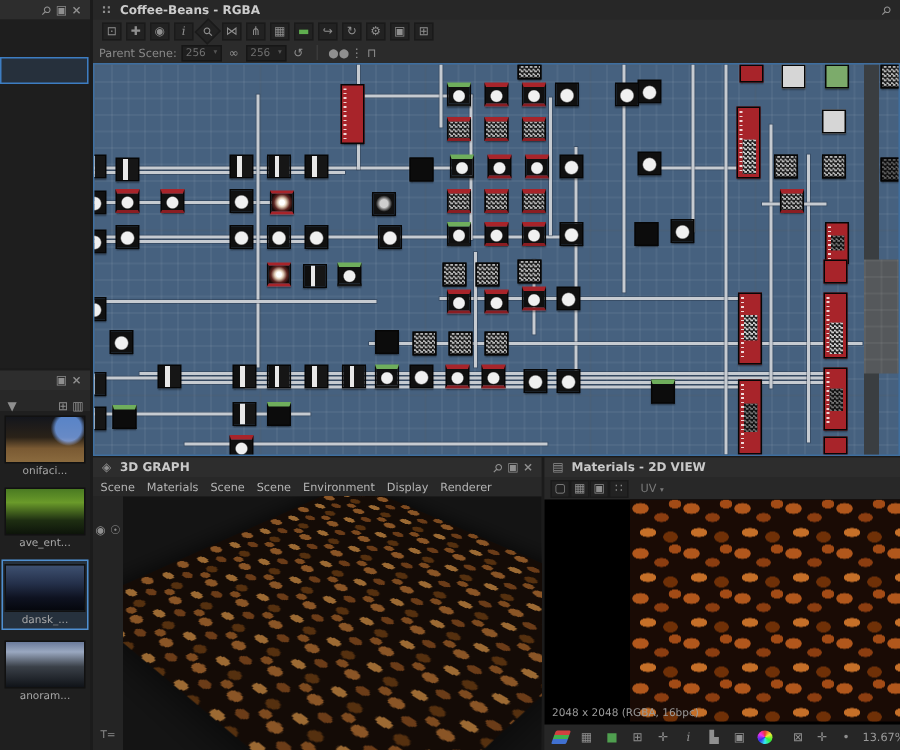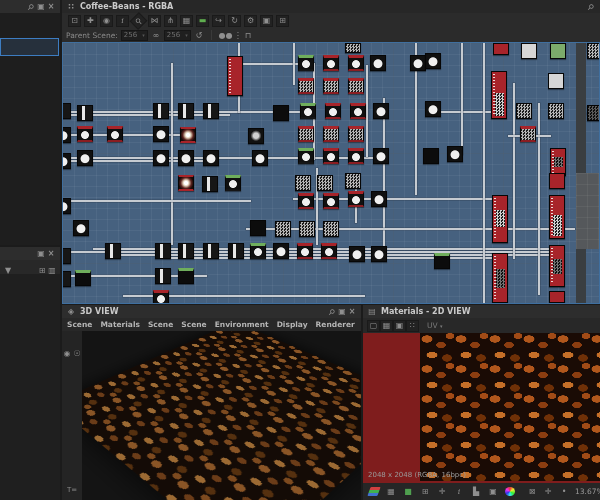--- a/index.html
+++ b/index.html
@@ -105,21 +105,21 @@
     content:""; position:absolute; left:3px; right:2px;
     background-image:repeating-conic-gradient(#cfcfcf 0% 25%, #1c1c1c 0% 50%);
     background-size:3px 3px; }
   .nd-tallrednoise::after { top:46%; bottom:5%; }
   .nd-tallrednoise2::after { top:30%; bottom:32%; }
   .nd-redn3::after { top:32%; bottom:30%; filter:brightness(.55); }
 
   
   #view3d { left:62px; top:305px; width:299px; height:195px; background:#232323; }
   #view3d .menu { height:13px; background:#282828; display:flex; align-items:center;
-    gap:8px; padding:0 5px; font-size:7.5px; color:#b5b5b5; font-weight:bold; }
+    gap:8px; padding:0 5px; font-size:7.5px; color:#b5b5b5; font-weight:normal; }
   #view3d .body { position:relative; height:169px; display:flex; }
   #view3d .strip { width:20px; background:#242424; display:flex; flex-direction:column;
     align-items:center; padding-top:10px; gap:12px; position:relative; z-index:3;}
   #view3d .strip .bottom { position:absolute; bottom:6px; font-size:7px; color:#8a8a8a; }
   #viewport3d { position:relative; flex:1; background:#141414; overflow:hidden;
     perspective:500px; perspective-origin:50% 0%; }
   .beans { background-color:#140b06;
     background-image:
       radial-gradient(ellipse 9px 6px at 7px 6px, #8a5526 0 58%, rgba(0,0,0,0) 63%),
       radial-gradient(ellipse 8px 5px at 21px 12px, #6b3c18 0 58%, rgba(0,0,0,0) 63%),
@@ -128,21 +128,21 @@
       radial-gradient(ellipse 7px 5px at 30px 3px, #7d4a1f 0 58%, rgba(0,0,0,0) 63%);
     background-size:34px 30px; }
   #plane3d { position:absolute; left:25px; top:-60px; width:265px; height:265px;
     transform:rotateX(63deg) rotateZ(45deg); box-shadow:0 0 30px rgba(0,0,0,.8); }
 
   
   #view2d { left:363px; top:305px; width:237px; height:195px; background:#232323;
     display:flex; flex-direction:column; }
   #view2d .tools { height:15px; background:#282828; display:flex; align-items:center;
     gap:4px; padding:0 4px; font-size:7.5px; color:#7a7a7a; }
-  #viewport2d { position:relative; flex:1; background:#7f1d1d; overflow:hidden; }
+  #viewport2d { position:relative; flex:1; background:#000000; overflow:hidden; }
   #tex2d { position:absolute; left:57px; top:0; right:0; bottom:2px;
     filter:saturate(1.35) brightness(1.1) hue-rotate(-6deg); }
   #info2d { position:absolute; left:5px; bottom:4px; font-size:7px; color:#9a9a9a; z-index:2; }
   #view2d .bbar { height:17px; background:#262626; display:flex; align-items:center;
     gap:6px; padding:0 6px; }
   #view2d .bbar .spacer { flex:1; }
   #zoomlvl { font-size:7.5px; color:#9a9a9a; }
 </style>
 </head>
 <body>
@@ -162,20 +162,38 @@
   <div class="panel" id="library">
     <div class="hdr">
       <span class="spacer"></span>
       <span><span class="icon">▣</span><span class="icon">×</span></span>
     </div>
     <div class="tools">
       <span><span class="icon">▼</span></span>
       <span class="spacer" style="flex:1"></span>
       <span><span class="icon">⊞</span><span class="icon">▥</span></span>
     </div>
+    <div class="thumbs" id="thumbs">
+        <div class="thumb">
+          <div class="img t-desert"></div>
+          <div class="lbl">onifaci...</div>
+        </div>
+        <div class="thumb">
+          <div class="img t-forest"></div>
+          <div class="lbl">ave_ent...</div>
+        </div>
+        <div class="thumb selected">
+          <div class="img t-night"></div>
+          <div class="lbl">dansk_...</div>
+        </div>
+        <div class="thumb">
+          <div class="img t-city"></div>
+          <div class="lbl">anoram...</div>
+        </div>
+      </div>
   </div>
 
   <div class="panel" id="graph">
     <div class="tabbar">
       <span class="icon">∷</span>
       <span>Coffee-Beans - RGBA</span>
       <span class="spacer" style="flex:1"></span>
       <span class="icon i-rot45">⚲</span>
     </div>
     <div class="tb1 iconbox">
@@ -336,21 +354,21 @@
         <div class="nd nd-red" style="left: 486px; top: 130px; height: 16px;"></div>
         <div class="nd nd-tallrednoise" style="left: 486px; top: 152px; height: 44px;"></div>
         <div class="nd nd-redn3" style="left: 486px; top: 202px; height: 42px;"></div>
         <div class="nd nd-red" style="left: 486px; top: 248px; height: 12px;"></div>
       </div>
   </div>
 
   <div class="panel" id="view3d">
     <div class="hdr">
       <span class="icon">◈</span>
-      <span>3D VIEW</span>
+      <span>3D GRAPH</span>
       <span class="spacer"></span>
       <span><span class="icon i-rot45">⚲</span><span class="icon">▣</span><span class="icon">×</span></span>
     </div>
     <div class="menu" id="menu3d">
         <span>Scene</span>
         <span>Materials</span>
         <span>Scene</span>
         <span>Scene</span>
         <span>Environment</span>
         <span>Display</span>

